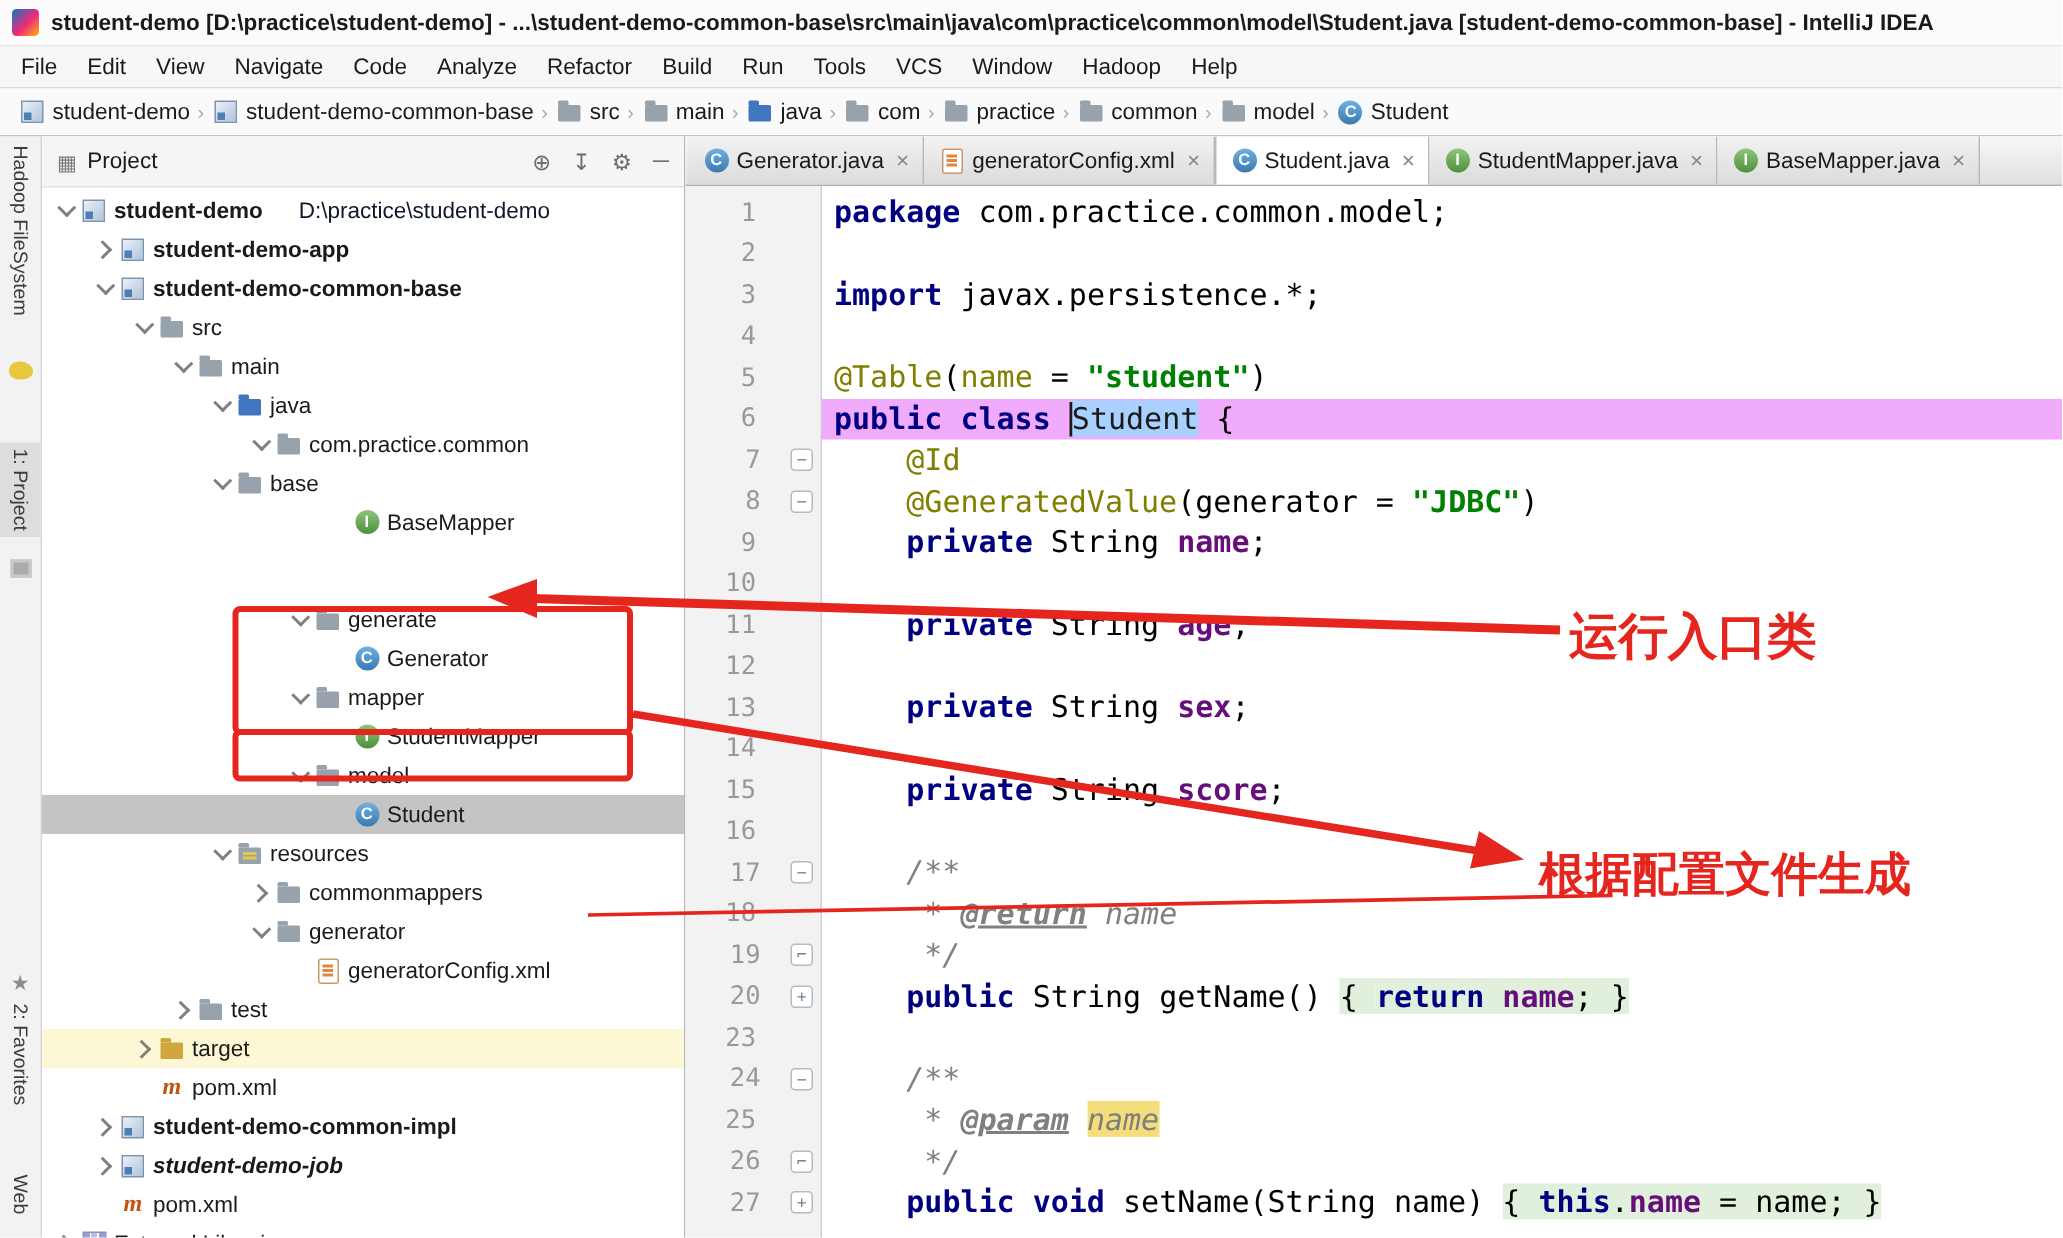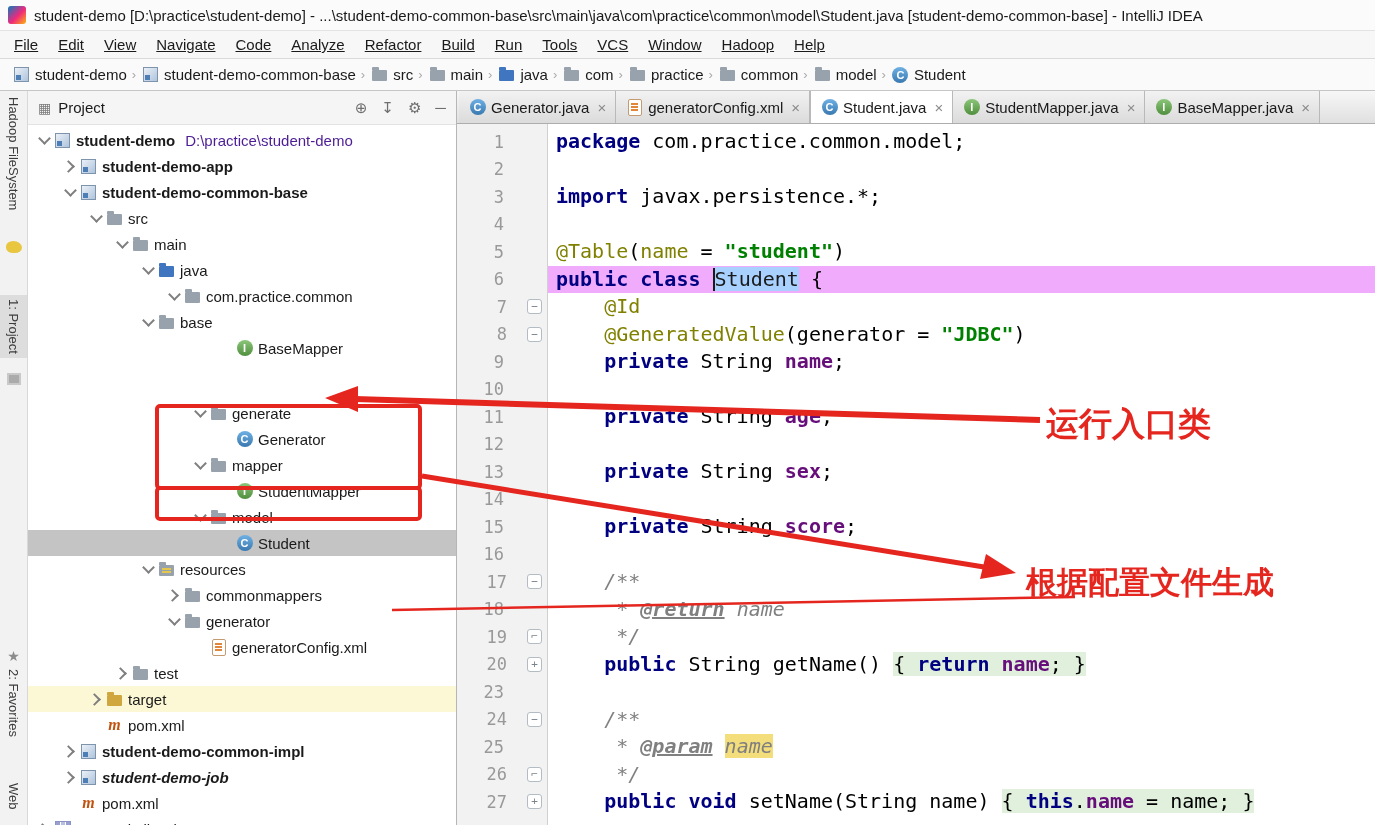--- a/index.html
+++ b/index.html
@@ -1,26 +1,26 @@
 <!DOCTYPE html>
 <html><head>
 <meta charset="utf-8">
 <style>
   html,body{margin:0;padding:0;}
   body{width:1375px;height:825px;overflow:hidden;background:#FFF;
        font-family:"Liberation Sans",sans-serif;color:#1A1A1A;position:relative;}
 
   
   .titlebar{height:30px;display:flex;align-items:center;gap:8px;padding-left:8px;
-            background:#FBFBFB;border-bottom:1px solid #E3E3E3;font-size:15px;white-space:nowrap;overflow:hidden;}
+            background:#FBFBFB;border-bottom:1px solid #E3E3E3;font-size:15px;white-space:nowrap;overflow:hidden;font-weight:bold;}
   .app-icon{width:18px;height:18px;border-radius:3px;flex:none;
             background:linear-gradient(135deg,#0A7BBD 0%,#F0297C 55%,#FDB60D 100%);}
   .menubar{height:27px;display:flex;align-items:center;padding-left:4px;
            background:#F7F7F7;border-bottom:1px solid #DADADA;font-size:15px;}
-  .menu-item{padding:2px 10px;cursor:default;text-decoration:underline;}
+  .menu-item{padding:2px 10px;cursor:default;}
   .crumbs{height:31px;display:flex;align-items:center;padding-left:12px;
           background:#FAFAFA;border-bottom:1px solid #C6C6C6;font-size:15px;white-space:nowrap;}
   .crumb{display:inline-flex;align-items:center;}
   .crumb-sep{color:#A9A9A9;margin:0 5px;font-size:13px;}
 
   
   .main{display:flex;height:735px;}
   .strip{width:27px;min-width:27px;background:#F2F2F2;border-right:1px solid #D8D8D8;position:relative;}
   .vtab{position:absolute;left:0;width:100%;display:flex;justify-content:center;cursor:default;}
   .vtab.active{background:#DDDDDD;padding:4px 0;}
@@ -35,21 +35,21 @@
          display:flex;flex-direction:column;overflow:hidden;}
   .panel-header{height:33px;min-height:33px;display:flex;align-items:center;padding:0 10px;
                 background:#F5F5F5;border-bottom:1px solid #E3E3E3;font-size:15px;}
   .ph-icon{color:#7B7B7B;margin-right:7px;font-size:14px;}
   .ph-actions{margin-left:auto;display:flex;gap:14px;color:#6E6E6E;font-size:15px;}
   .tree{flex:1;padding-top:2px;font-size:15px;overflow:hidden;position:relative;}
   .trow{height:26px;display:flex;align-items:center;white-space:nowrap;cursor:default;}
   .trow.sel-row{background:#C4C4C4;}
   .trow.hl-row{background:#FCF8D5;}
   .tlabel.b{font-weight:bold;}
-  .textra{color:#4c1d95;margin-left:10px;}
+  .textra{color:#0f172a;margin-left:24px;}
   .chev{width:17px;min-width:17px;height:17px;display:inline-flex;align-items:center;justify-content:center;}
   .chev.exp::before{content:'';width:7px;height:7px;border-right:2px solid #7F7F7F;border-bottom:2px solid #7F7F7F;
                     transform:rotate(45deg);margin-top:-4px;}
   .chev.col::before{content:'';width:7px;height:7px;border-right:2px solid #7F7F7F;border-bottom:2px solid #7F7F7F;
                     transform:rotate(-45deg);margin-left:-4px;}
 
   
   .ic{width:19px;min-width:19px;height:17px;margin-right:4px;display:inline-flex;
       align-items:center;justify-content:center;position:relative;}
   .ic-module{width:13px;height:13px;border:1px solid #7E94AC;background:linear-gradient(135deg,#EAF0F7,#AFC4DC);}

